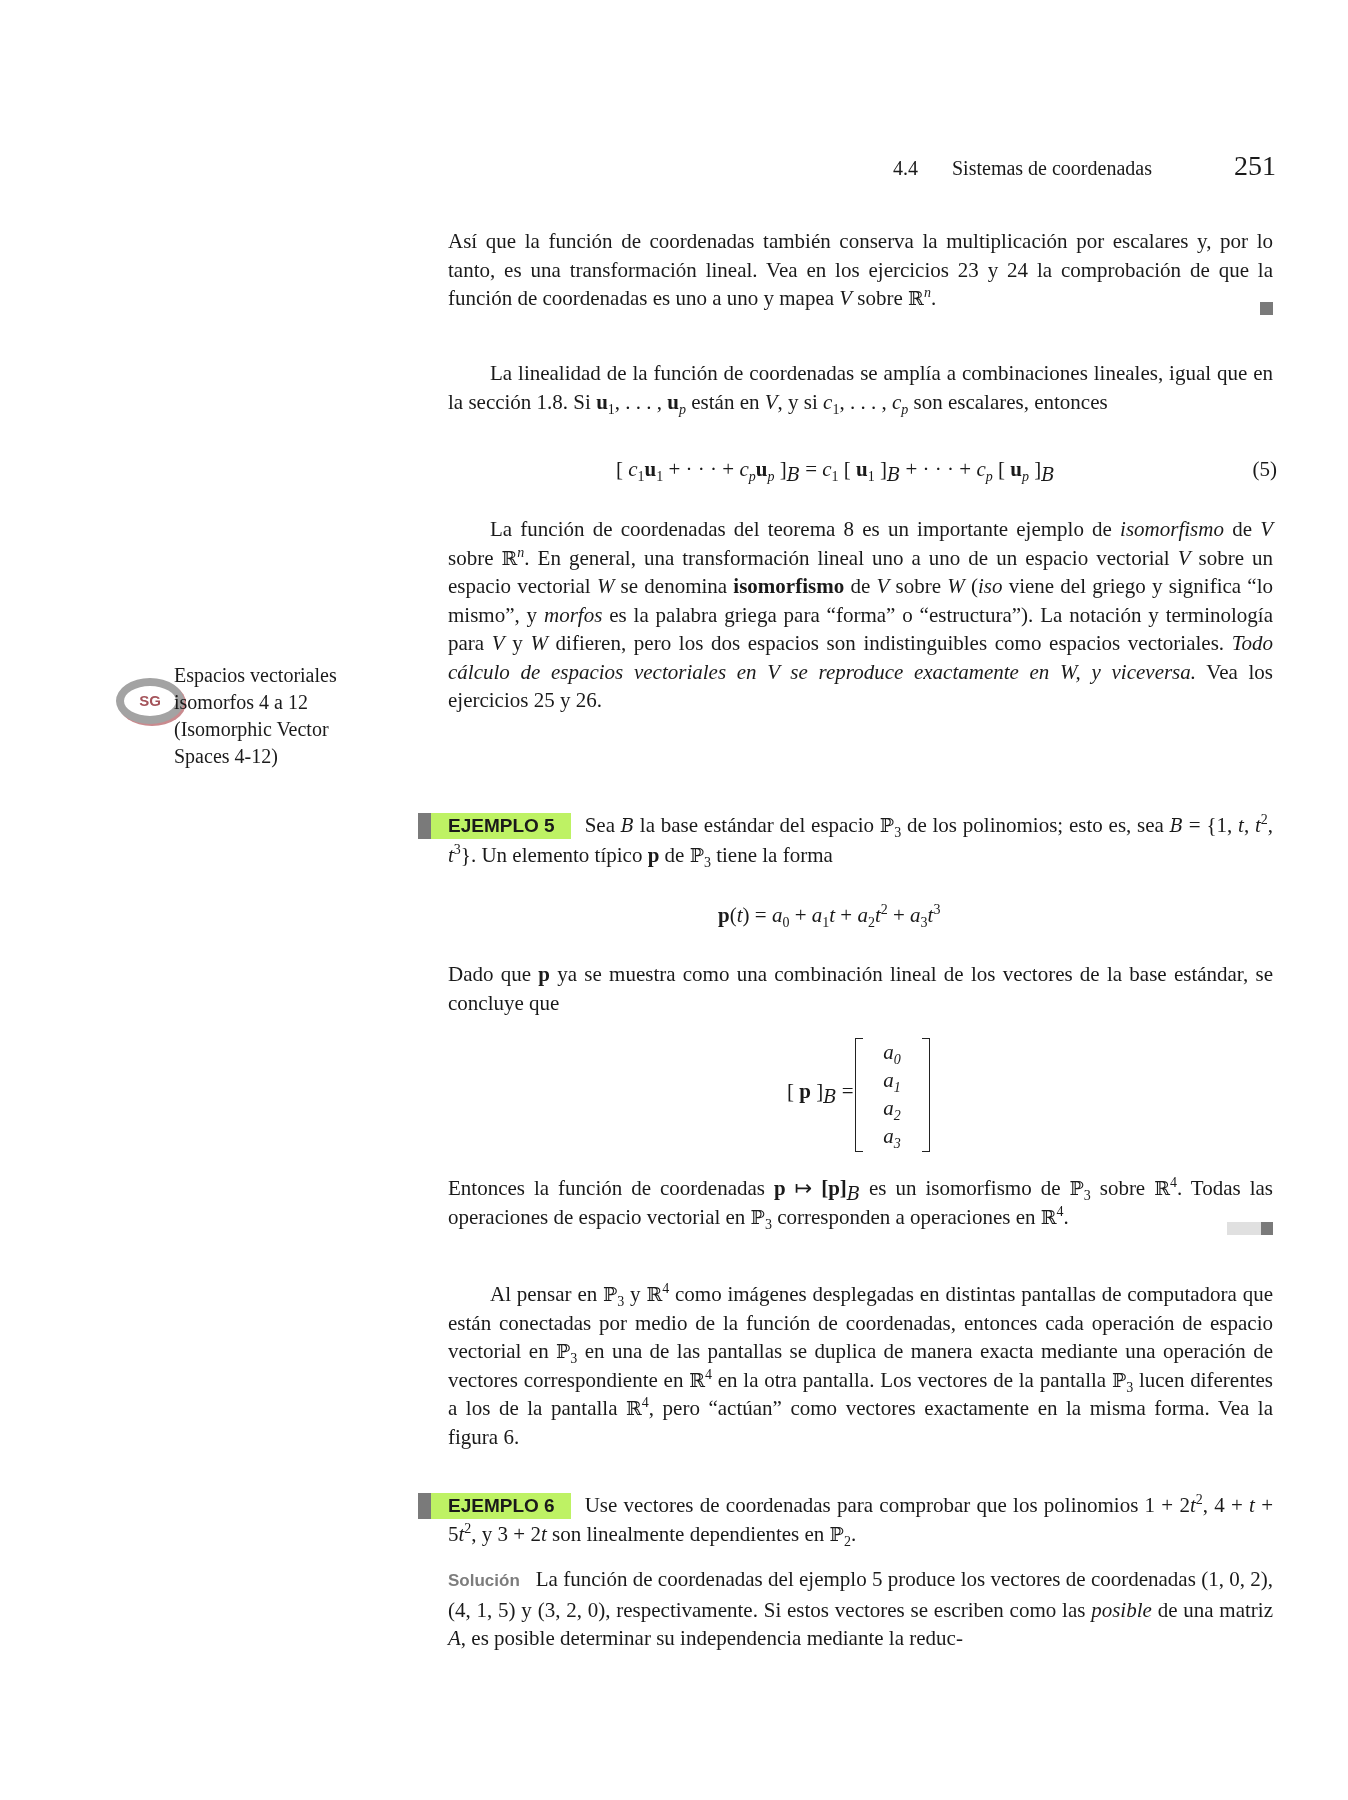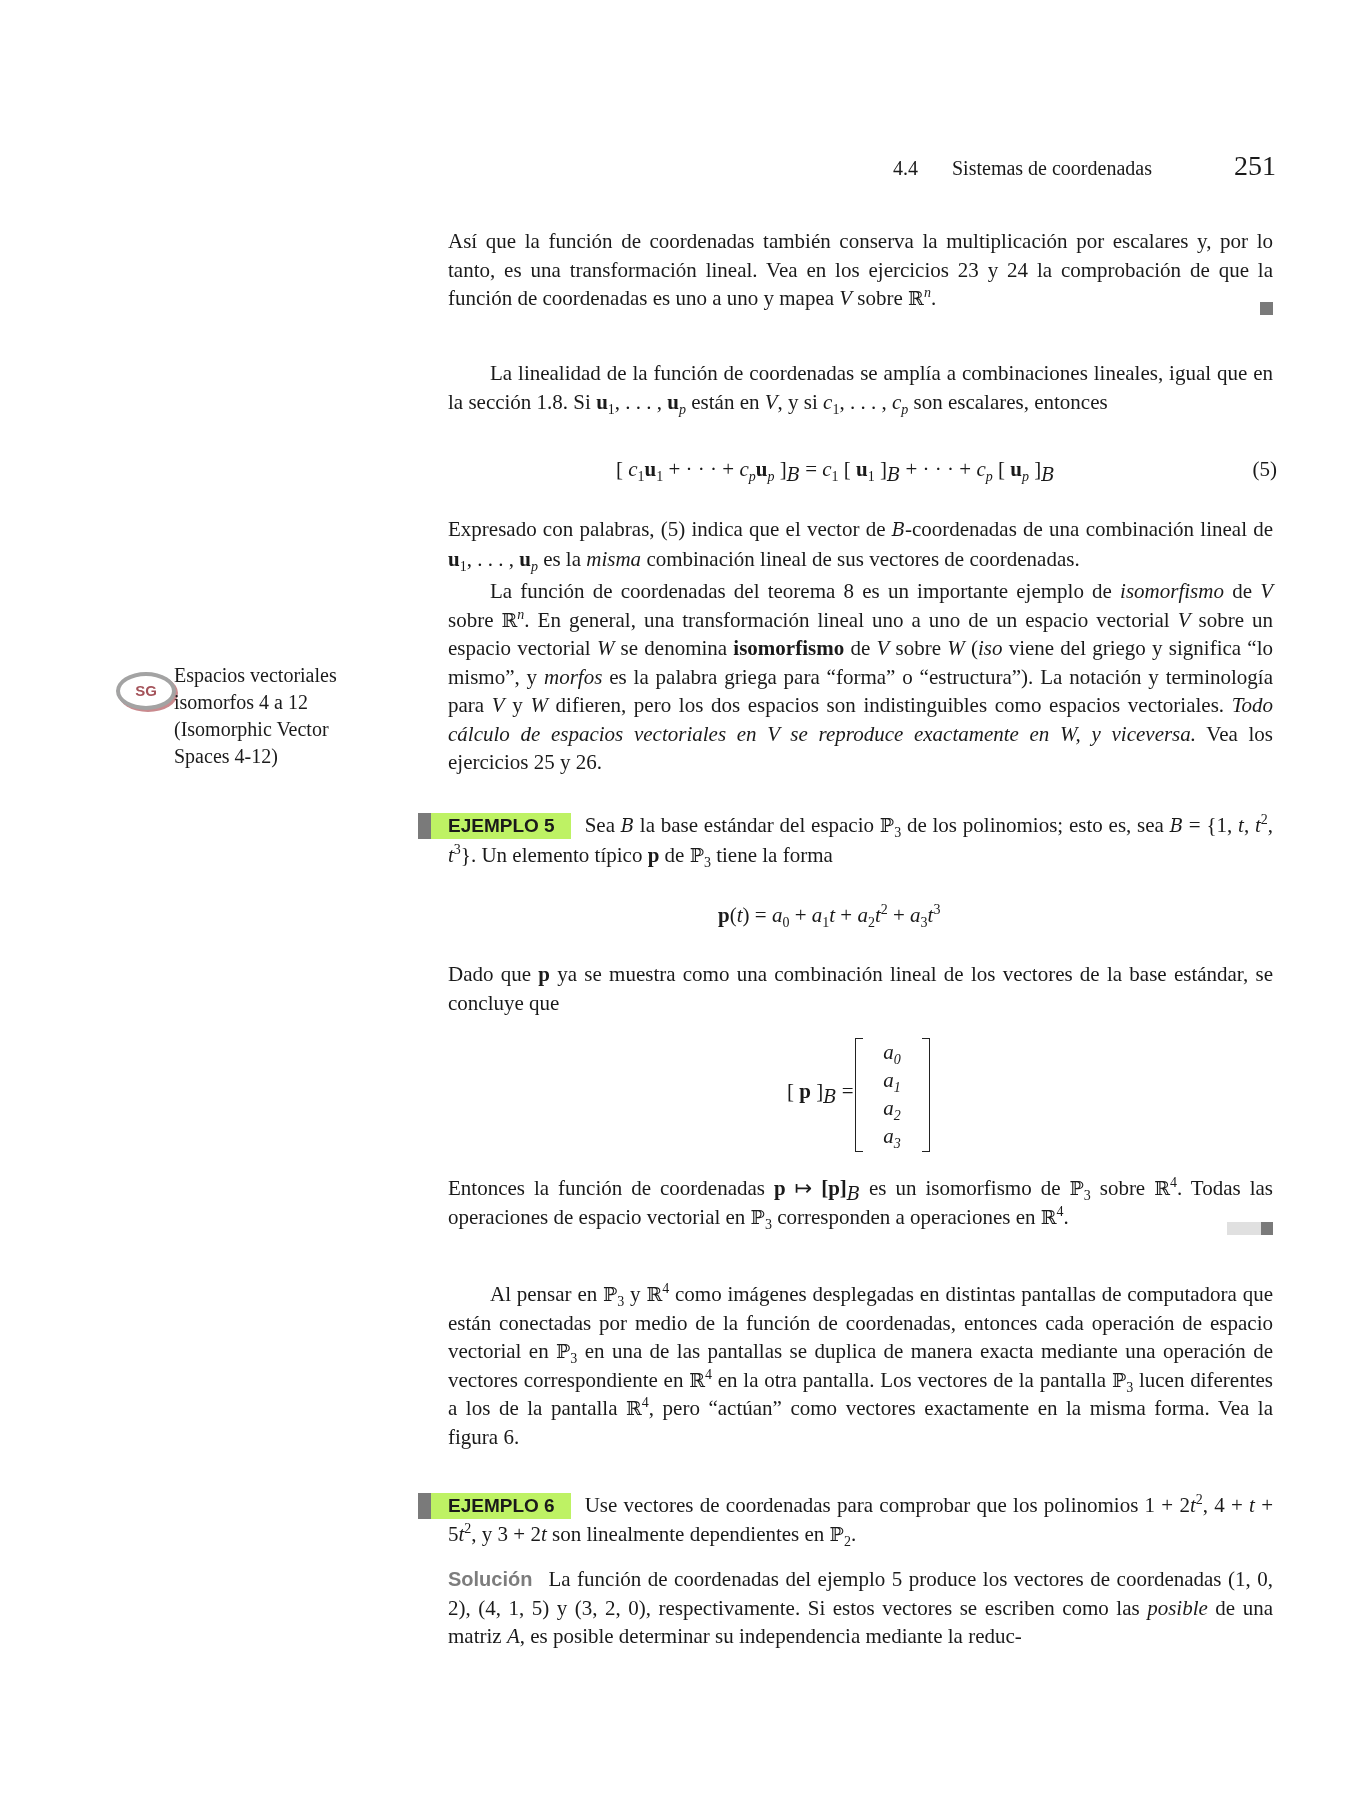--- a/index.html
+++ b/index.html
@@ -23,25 +23,25 @@
   .bb { font-family:"DejaVu Serif", serif; font-size:19px; }
   .cal { font-style:italic; font-family:"DejaVu Serif", serif; font-size:18px; }
   sub, sup { font-size:14px; line-height:0; }
   i { font-style:italic; }
   b { font-weight:bold; }
 
   .example-head { display:inline-block; position:relative; margin-left:-30px; padding-left:30px;
     background:#bef264; font-family:"Liberation Sans", sans-serif; font-weight:bold; font-size:19px;
     padding-right:16px; margin-right:14px; line-height:26px; }
   .example-head .bar { position:absolute; left:0; top:0; width:13px; height:100%; background:#7a7a7a; }
-  .sol-label { font-family:"Liberation Sans", sans-serif; font-weight:bold; color:#7d7d7d; font-size:20px; margin-right:16px; }
+  .sol-label { font-family:"Liberation Sans", sans-serif; font-weight:bold; color:#7d7d7d; font-size:17px; margin-right:16px; }
 
   .margin-note { position:absolute; left:116px; top:662px; width:240px; }
-  .sg-badge { position:absolute; left:0; top:10px; width:52px; height:30px; border-radius:50%;
-    border:4px solid #a3a3a3; box-shadow:2px 2px 0 #c98a8e; background:#fff;
+  .sg-badge { position:absolute; left:0; top:16px; width:52px; height:30px; border-radius:50%;
+    border:8px solid #a3a3a3; box-shadow:2px 2px 0 #c98a8e; background:#fff;
     font-family:"Liberation Sans", sans-serif; font-weight:bold; font-size:15px; color:#a4535a;
     text-align:center; line-height:30px; }
   .note-text { position:absolute; left:58px; top:0; font-size:20px; line-height:27px; width:200px; }
 
   .matrix { position:absolute; left:855px; top:1038px; width:75px; height:114px; }
   .matrix .lb, .matrix .rb { position:absolute; top:0; width:7px; height:112px; border:1.5px solid #222; }
   .matrix .lb { left:0; border-right:none; }
   .matrix .rb { right:0; border-left:none; }
   .matrix .cells { position:absolute; left:12px; top:0; width:50px; text-align:center; font-style:italic; font-size:21px; line-height:28px; }
   .matrix-lhs { position:absolute; left:787px; top:1079px; font-size:21px; }
@@ -62,21 +62,20 @@
 <div class="col" style="top:355px;">
   <p class="p indent">La linealidad de la función de coordenadas se amplía a combinaciones lineales, igual que en la sección 1.8. Si <b>u</b><sub>1</sub>, . . . , <b>u</b><sub><i>p</i></sub> están en <i>V</i>, y si <i>c</i><sub>1</sub>, . . . , <i>c</i><sub><i>p</i></sub> son escalares, entonces</p>
 </div>
 
 <div class="eq" style="top:457px; left:616px; width:661px;">
   <span>[ <i>c</i><sub>1</sub><b>u</b><sub>1</sub> + · · · + <i>c</i><sub><i>p</i></sub><b>u</b><sub><i>p</i></sub> ]<sub><span class="cal">B</span></sub> = <i>c</i><sub>1</sub> [ <b>u</b><sub>1</sub> ]<sub><span class="cal">B</span></sub> + · · · + <i>c</i><sub><i>p</i></sub> [ <b>u</b><sub><i>p</i></sub> ]<sub><span class="cal">B</span></sub></span>
   <span class="eq-num">(5)</span>
 </div>
 
 <div class="col" style="top:511px;">
-  <p class="p">Expresado con palabras, (5) indica que el vector de <span class="cal">B</span>-coordenadas de una combinación lineal de <b>u</b><sub>1</sub>, . . . , <b>u</b><sub><i>p</i></sub> es la <i>misma</i> combinación lineal de sus vectores de coordenadas.</p>
   <p class="p indent">La función de coordenadas del teorema 8 es un importante ejemplo de <i>isomorfismo</i> de <i>V</i> sobre <span class="bb">ℝ</span><sup><i>n</i></sup>. En general, una transformación lineal uno a uno de un espacio vectorial <i>V</i> sobre un espacio vectorial <i>W</i> se denomina <b>isomorfismo</b> de <i>V</i> sobre <i>W</i> (<i>iso</i> viene del griego y significa “lo mismo”, y <i>morfos</i> es la palabra griega para “forma” o “estructura”). La notación y terminología para <i>V</i> y <i>W</i> difieren, pero los dos espacios son indistinguibles como espacios vectoriales. <i>Todo cálculo de espacios vectoriales en V se reproduce exactamente en W, y viceversa.</i> Vea los ejercicios 25 y 26.</p>
 </div>
 
 <div class="margin-note">
   <div class="sg-badge">SG</div>
   <div class="note-text">
     <div>Espacios vectoriales</div>
     <div>isomorfos 4 a 12</div>
     <div>(Isomorphic Vector</div>
     <div>Spaces 4-12)</div>

